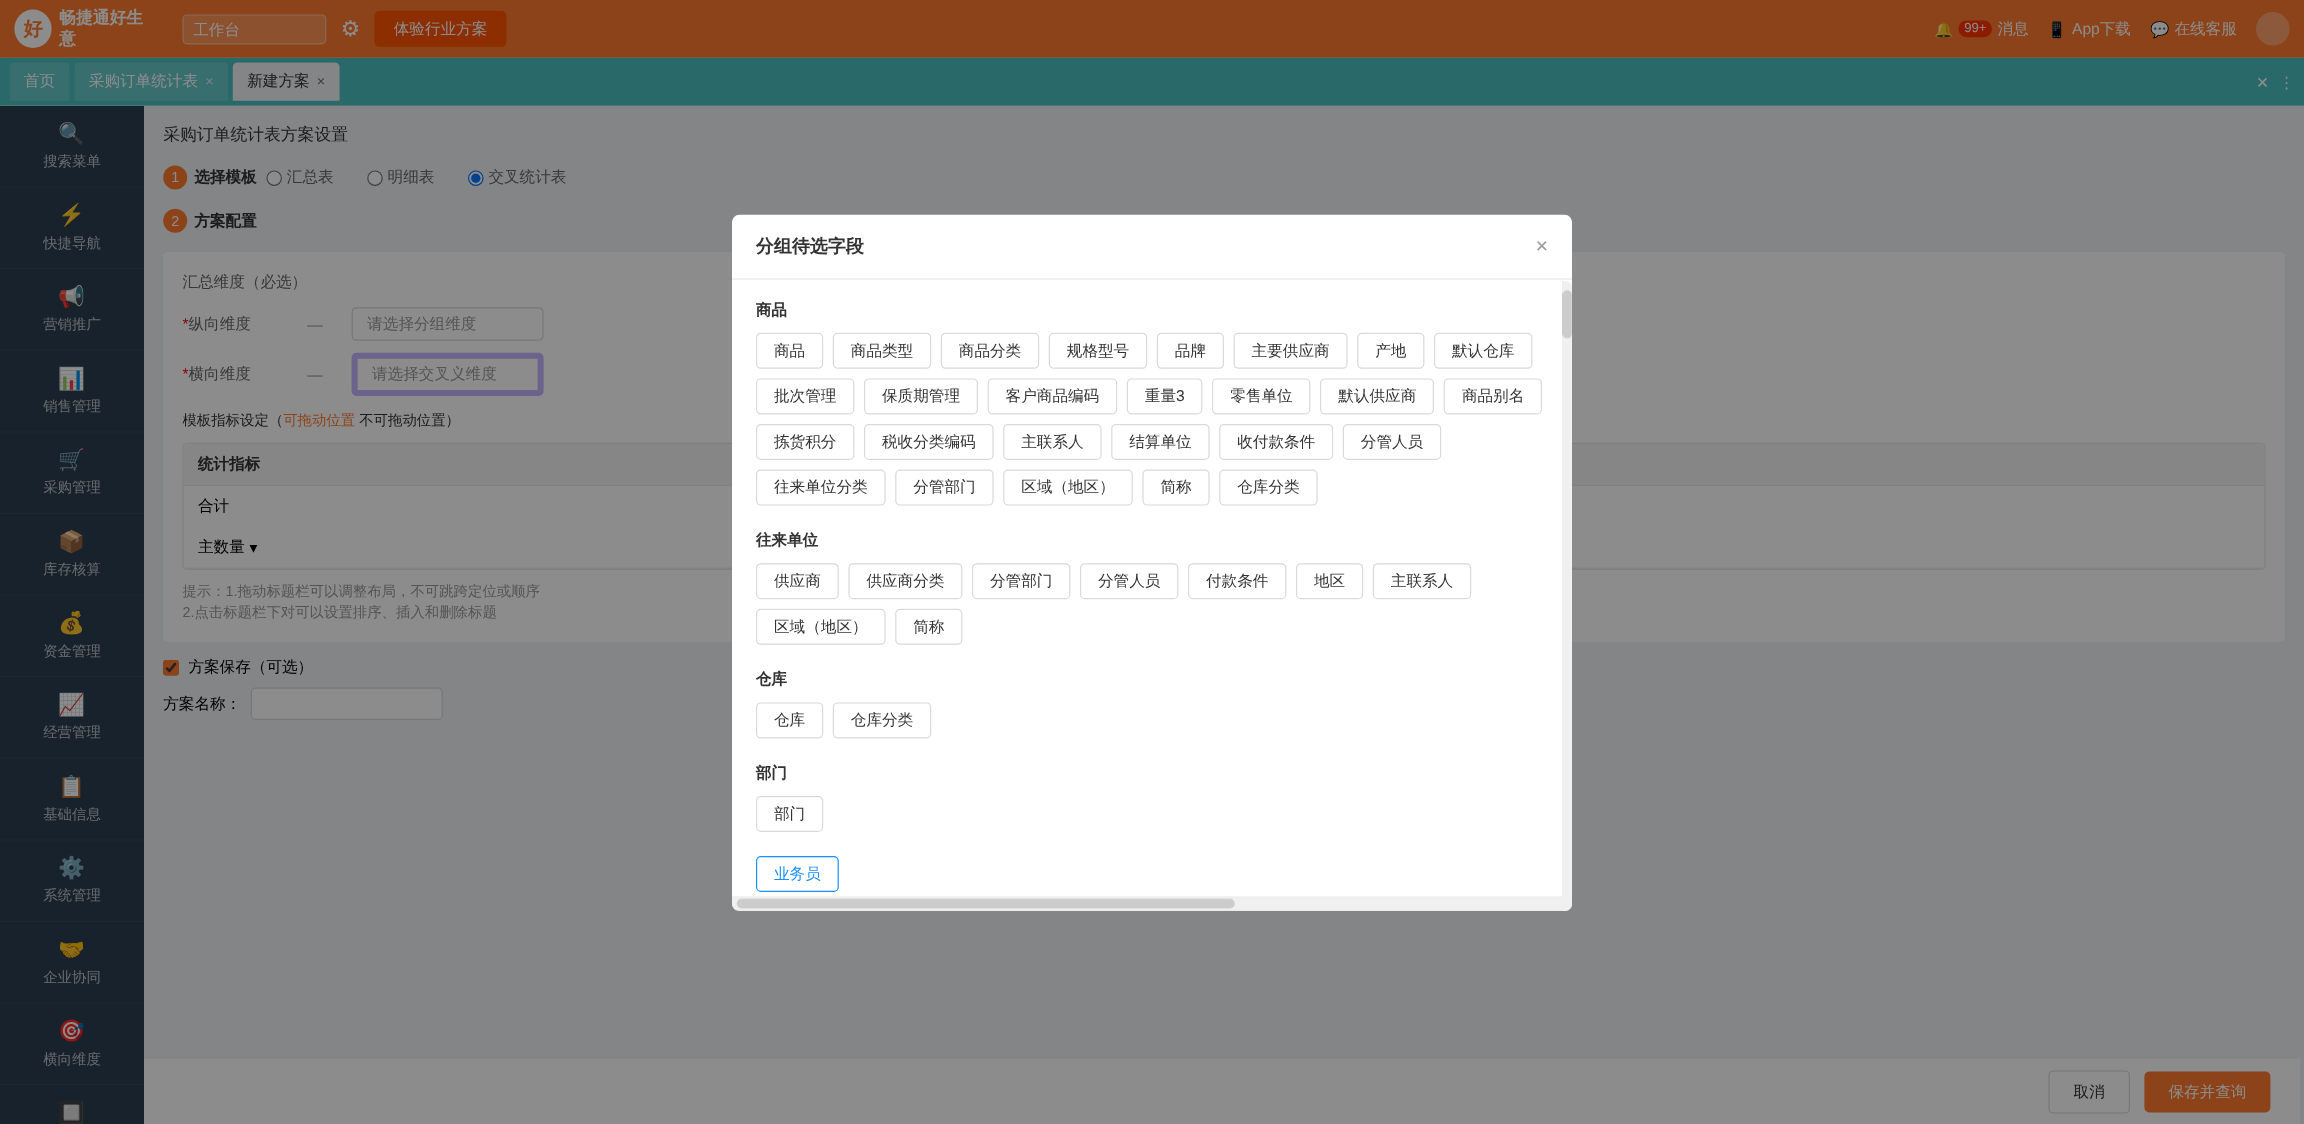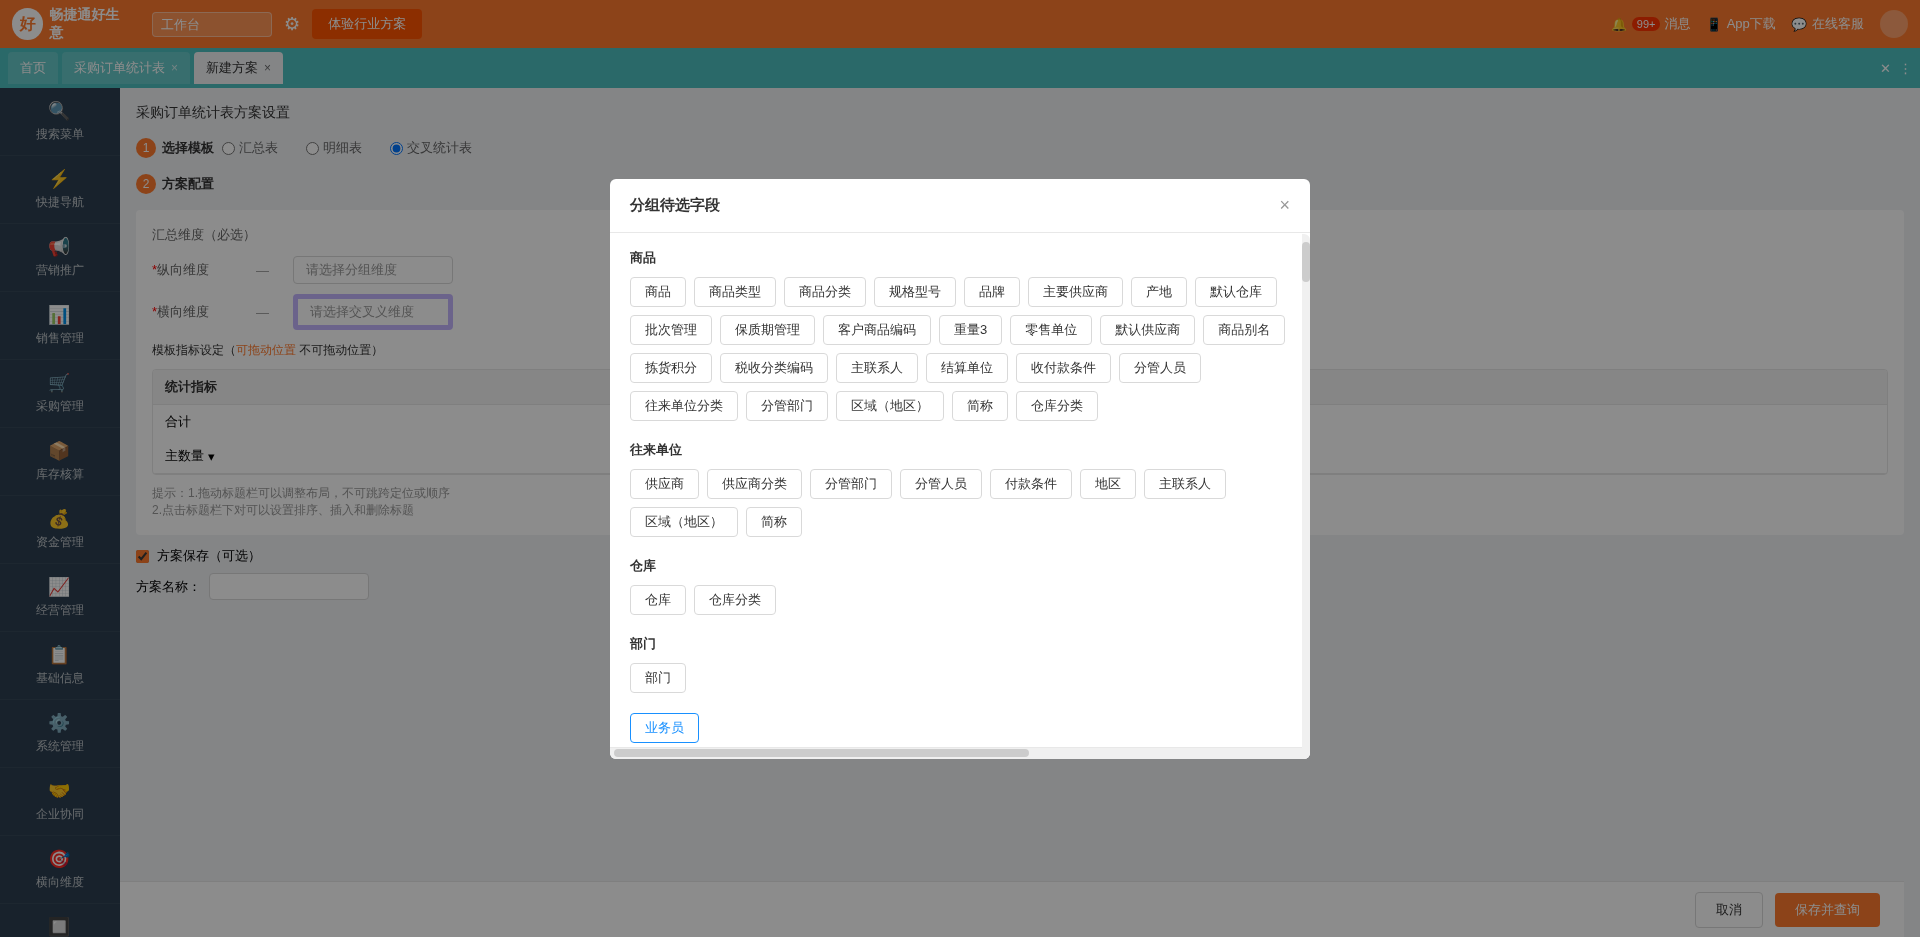--- a/index.html
+++ b/index.html
@@ -227,21 +227,21 @@
       font-size: 13px;
       min-width: 80px;
     }
     .dimension-arrow { color: #999; }
 
     
     .page-footer {
       position: fixed;
       bottom: 0;
       left: 120px;
-      right: 16px;
+      right: 4px;
       height: 56px;
       background: white;
       border-top: 1px solid #e8e8e8;
       display: flex;
       align-items: center;
       justify-content: flex-end;
       padding: 0 24px;
       gap: 12px;
       z-index: 50;
     }

